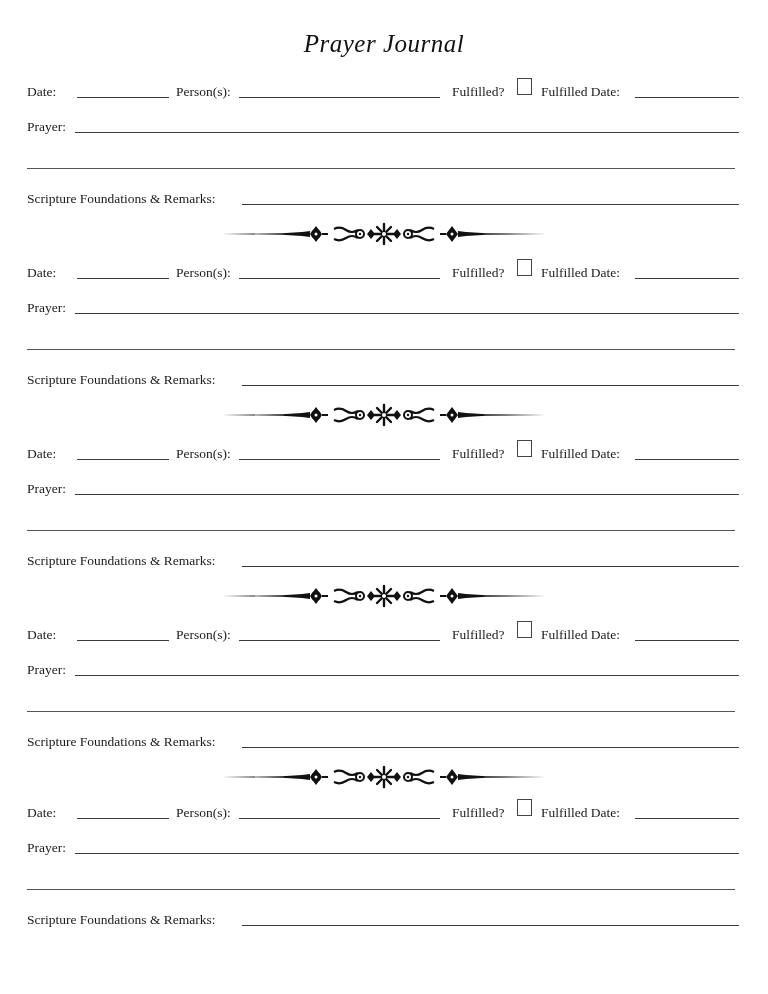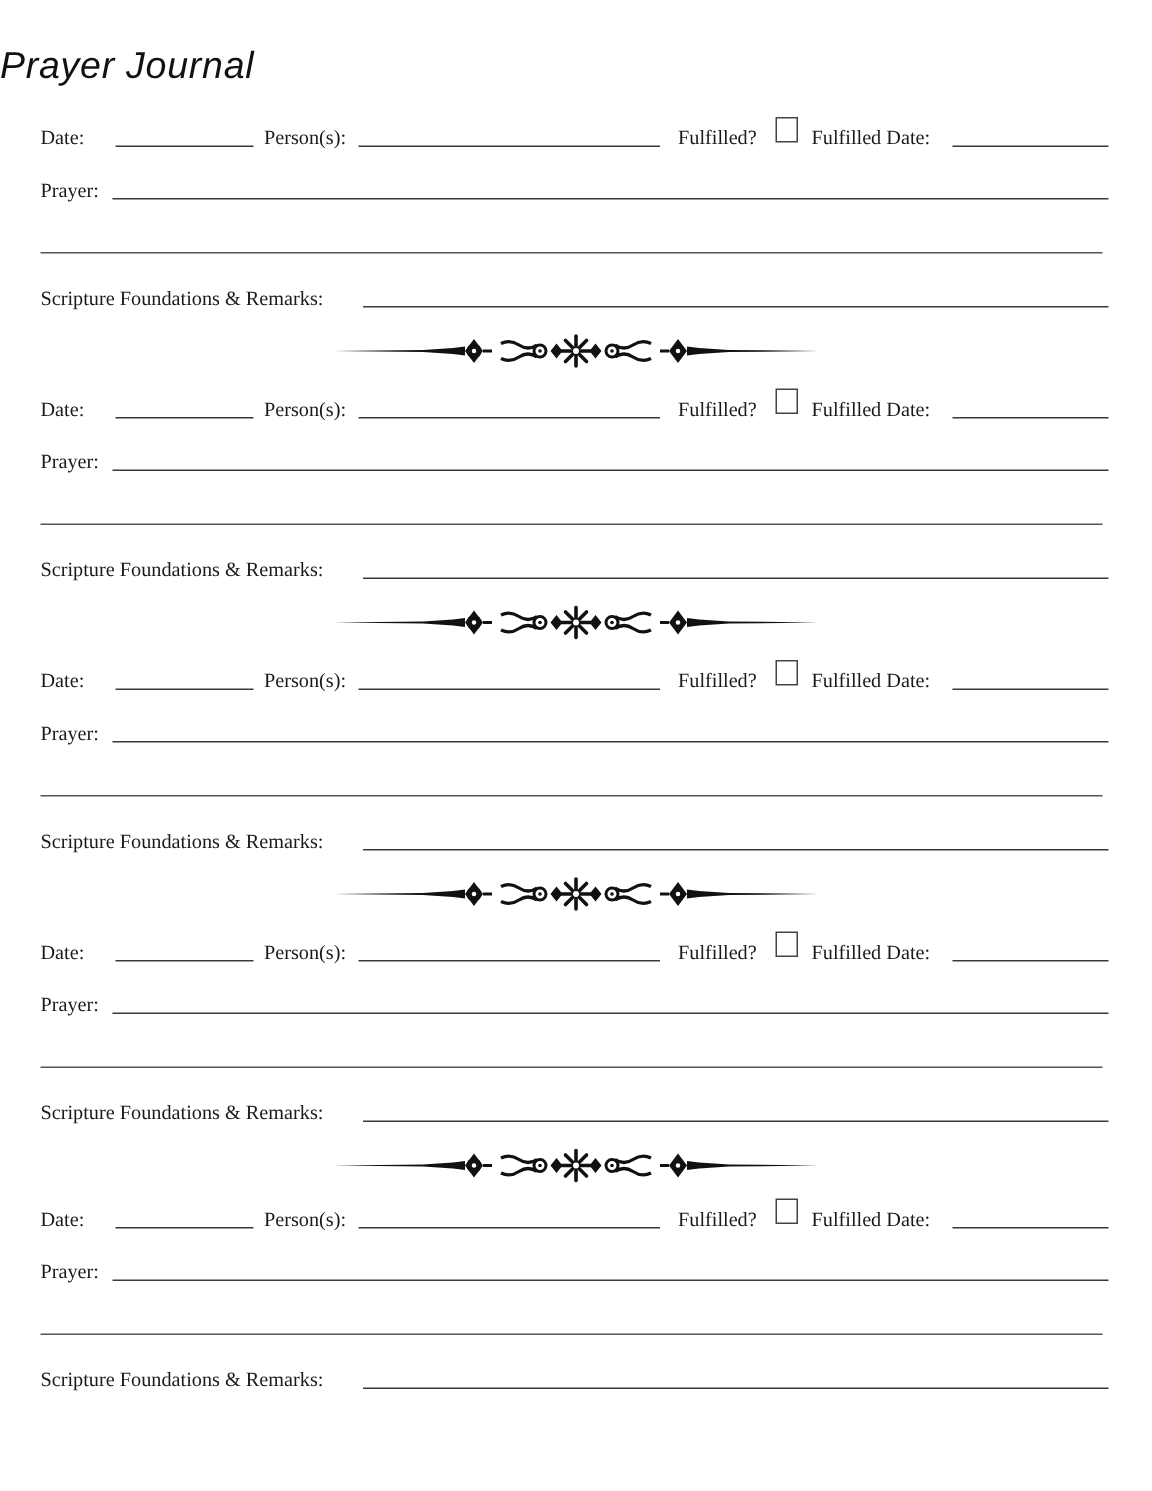--- a/index.html
+++ b/index.html
@@ -3,22 +3,22 @@
   <meta charset="utf-8">
   <style>
     html, body { margin: 0; padding: 0; background: #ffffff; }
     body {
       width: 768px; height: 994px; position: relative; overflow: hidden;
       font-family: "Liberation Serif", "DejaVu Serif", serif;
       color: #1a1a1a;
     }
     .title {
       position: absolute; left: 0; width: 768px; top: 30px;
-      font-size: 25px; font-style: italic;
-      font-family: Liberation Sans, sans-serif;
+      text-align: center; font-size: 25px; font-style: italic;
+      font-family: Liberation Serif, serif;
       letter-spacing: 0.5px; color: #111;
     }
     .entry { position: absolute; left: 0; width: 700px; height: 180px; padding-left: 20px; }
     .row {
       position: absolute; left: 27px; right: 29px; height: 20px;
       font-size: 13.5px; line-height: 20px; white-space: nowrap;
     }
     .lbl { position: absolute; top: 0; }
     .uline {
       position: absolute; top: 15px; height: 0;

